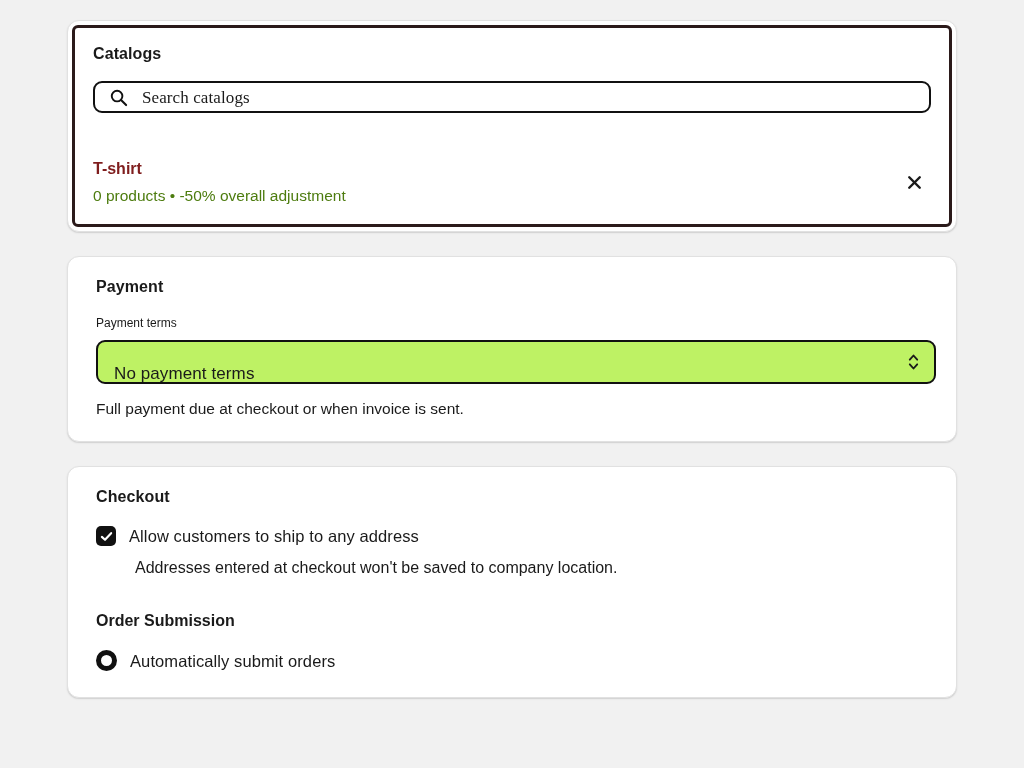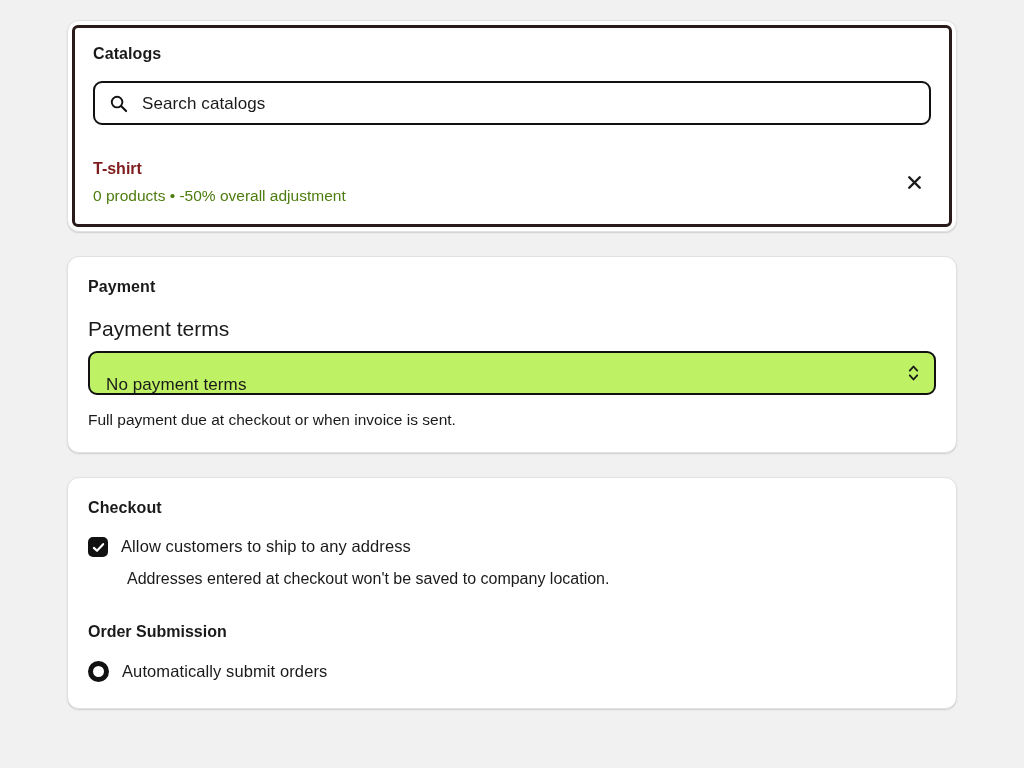--- a/index.html
+++ b/index.html
@@ -32,21 +32,21 @@
     flex-direction: column;
     gap: 24px;
   }
 
   
   .card {
     background: #ffffff;
     border: 1px solid #e1e1e1;
     border-radius: 12px;
     box-shadow: 0 1px 2px rgba(0,0,0,0.10), 0 1px 0 rgba(0,0,0,0.04);
-    padding: 20px 20px 22px 20px;
+    padding: 20px 20px 22px 28px;
   }
 
   
   .card.focused {
     padding: 4px;
     border: 1px solid #e1e1e1;
   }
   .card.focused > .focus-inner {
     border: 3px solid #2b1a1a;
     border-radius: 6px;
@@ -66,28 +66,29 @@
   .catalogs-card { }
 
   .search-wrap {
     margin-top: 18px;
     position: relative;
     height: 44px;
   }
 
   .search-field {
     width: 100%;
-    height: 44px;
+    height: 32px;
     border: 2px solid #111111;
     border-radius: 9px;
     background: #ffffff;
     display: flex;
     align-items: center;
     padding: 0 14px;
     gap: 14px;
+    font-family: Liberation Serif, serif;
   }
 
   .search-icon {
     width: 19px;
     height: 19px;
     flex: 0 0 auto;
     display: block;
   }
 
   .search-placeholder {
@@ -133,21 +134,21 @@
     border: none;
     cursor: pointer;
     margin-top: 8px;
     margin-right: 2px;
   }
   .remove-icon { display: block; width: 15px; height: 15px; }
 
   
   .field-label {
     margin-top: 20px;
-    font-size: 21px;
+    font-size: 12px;
     color: #1a1a1a;
     line-height: 1.2;
   }
 
   .select-wrap {
     margin-top: 10px;
     position: relative;
     height: 44px;
   }
 

